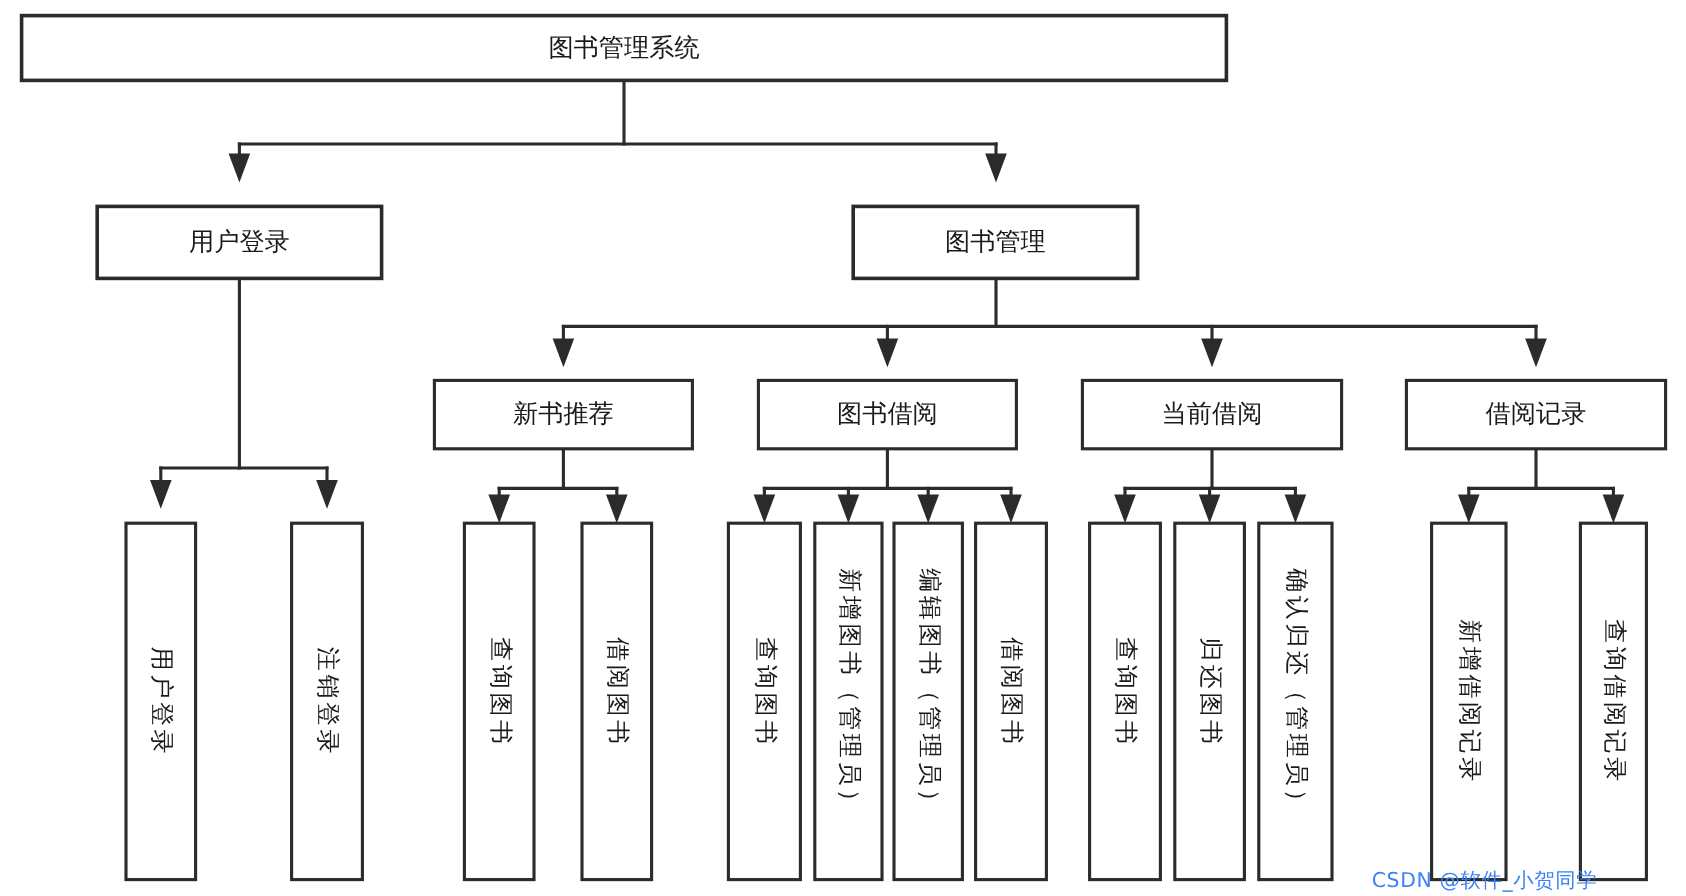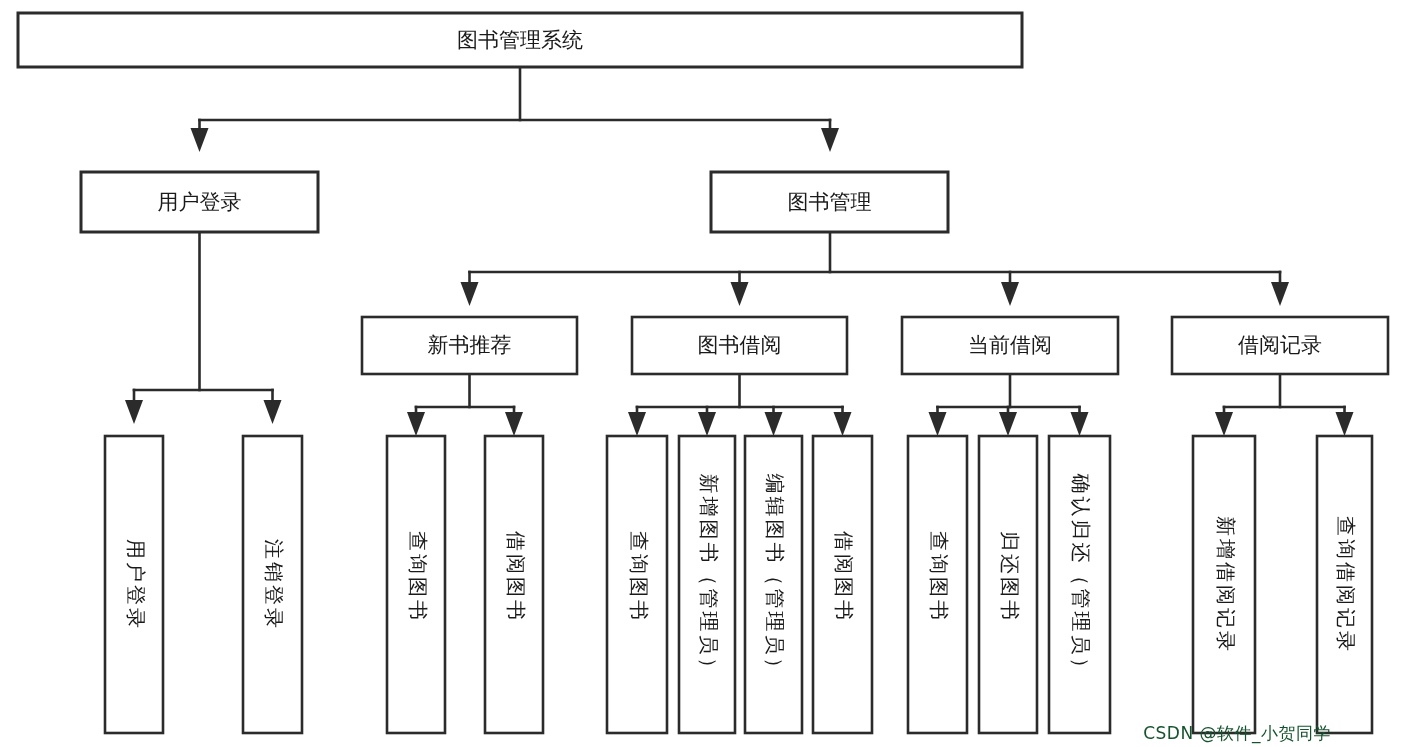--- a/index.html
+++ b/index.html
@@ -54,21 +54,21 @@
   .node-label.vertical {
     font-size: 20px;
     letter-spacing: 3px;
   }
   .watermark {
     position: absolute;
     right: 7px;
     bottom: 2px;
     font-family: "DejaVu Sans", "Liberation Sans", sans-serif;
     font-size: 17px;
-    color: #14532d;
+    color: #3b82f6;
     white-space: nowrap;
     letter-spacing: 0.5px;
     user-select: none;
   }
 </style>
 </head>
 <body>
 
 <div id="diagram-root">
 

